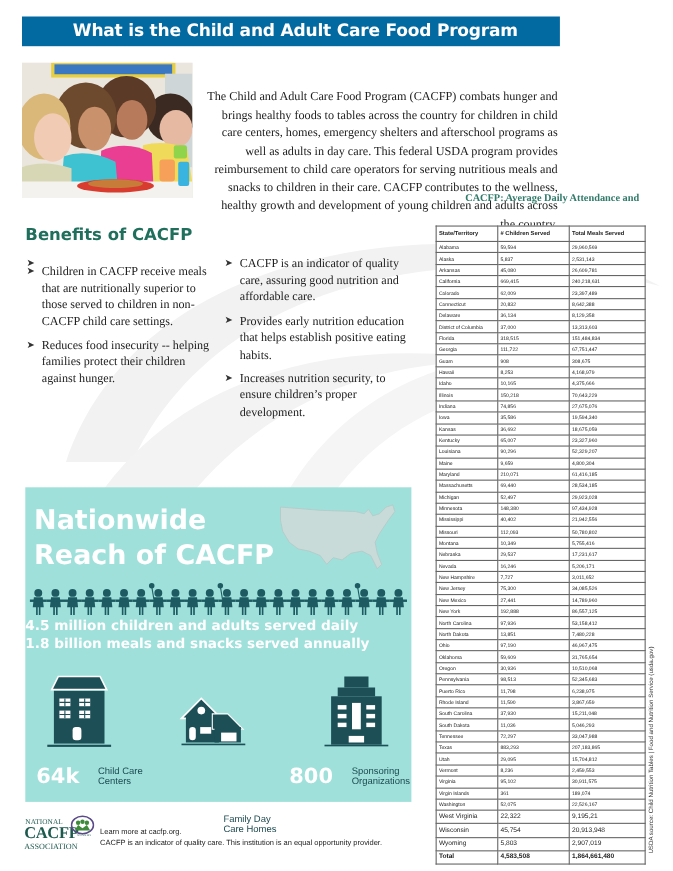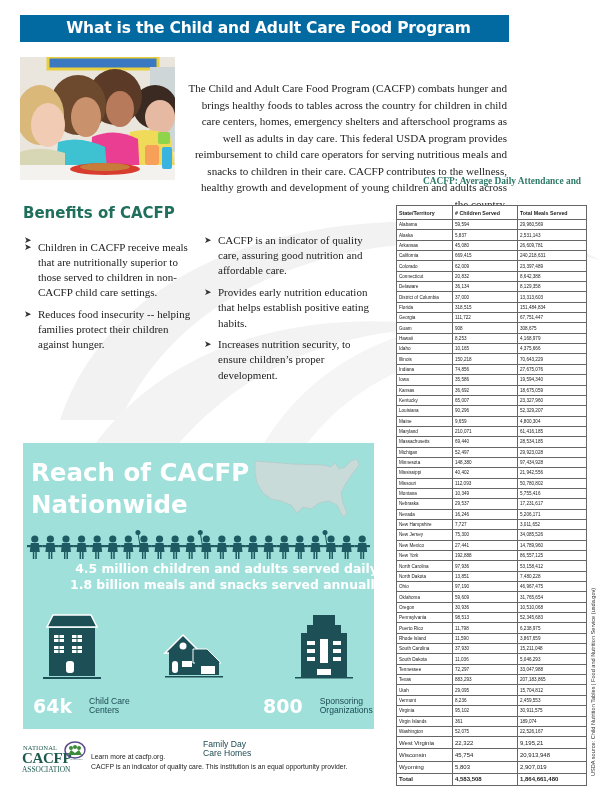--- a/index.html
+++ b/index.html
@@ -68,21 +68,21 @@
     background: #9fe0db;
   }
   .reach-title {
     position: absolute; left: 8px; top: 14px; z-index: 3;
     font-family: "DejaVu Sans", sans-serif; font-weight: bold; font-size: 24.5px;
     line-height: 32px; color: #ffffff;
   }
   .us-map { position: absolute; left: 230px; top: 12px; width: 110px; height: 70px; }
   .people-row { position: absolute; left: 4px; top: 87px; width: 343px; height: 30px; }
   .stat-line {
-    position: absolute; left: 0; width: 407px; text-align: center;
+    position: absolute; left: 0; width: 407px; text-align: left;
     font-family: "DejaVu Sans", sans-serif; font-weight: bold; font-size: 12.4px; color: #ffffff;
   }
   .stat-line.l1 { top: 118px; }
   .stat-line.l2 { top: 134px; }
 
   .facility { position: absolute; top: 170px; }
   .facility svg { display: block; }
   .fac-label { position: absolute; top: 252px; display: flex; align-items: center; gap: 17px; }
   .fac-num { font-family: "DejaVu Sans", sans-serif; font-weight: bold; font-size: 19px; color: #fff; }
   .fac-text { font-family: "Liberation Sans", sans-serif; font-size: 8.6px; line-height: 8.6px; color: #1d4a50; }
@@ -152,22 +152,22 @@
   <li><span class="arrow">➤</span><span>Reduces food insecurity -- helping families protect their children against hunger.</span></li>
 </ul>
 <ul class="benefits-col right">
   <li><span class="arrow">➤</span><span>CACFP is an indicator of quality care, assuring good nutrition and affordable care.</span></li>
   <li><span class="arrow">➤</span><span>Provides early nutrition education that helps establish positive eating habits.</span></li>
   <li><span class="arrow">➤</span><span>Increases nutrition security, to ensure children’s proper development.</span></li>
 </ul>
 
 <div class="reach-panel">
   <div class="reach-title">
+    <div>Nationwide</div>
     <div>Reach of CACFP</div>
-    <div>Nationwide</div>
   </div>
 
   <svg class="us-map" viewBox="0 0 110 70">
     <path d="M2 6 L 40 9 L 70 10 L 78 12 L 82 8 L 86 14 L 92 12 L 98 6 L 104 4 L 106 10 L 100 18 L 96 24 L 92 30 L 88 38 L 90 48 L 94 58 L 90 62 L 84 50 L 76 46 L 66 48 L 58 54 L 50 52 L 44 58 L 38 50 L 28 46 L 18 44 L 10 38 L 4 28 L 2 18 Z" fill="#c9dbd9" stroke="#b4cbc8" stroke-width="0.8"></path>
   </svg>
 
   <svg class="people-row" id="people-row" viewBox="0 0 343 30">
       <g fill="#1d5a62">
         <circle cx="7.795454545454546" cy="9" r="3.6"></circle>
         <path d="M3.795454545454546 13 L11.795454545454547 13 L12.795454545454547 22 L9.795454545454547 22 L9.795454545454547 29 L8.295454545454547 29 L8.295454545454547 22 L7.295454545454546 22 L7.295454545454546 29 L5.795454545454546 29 L5.795454545454546 22 L2.795454545454546 22 Z"></path>

